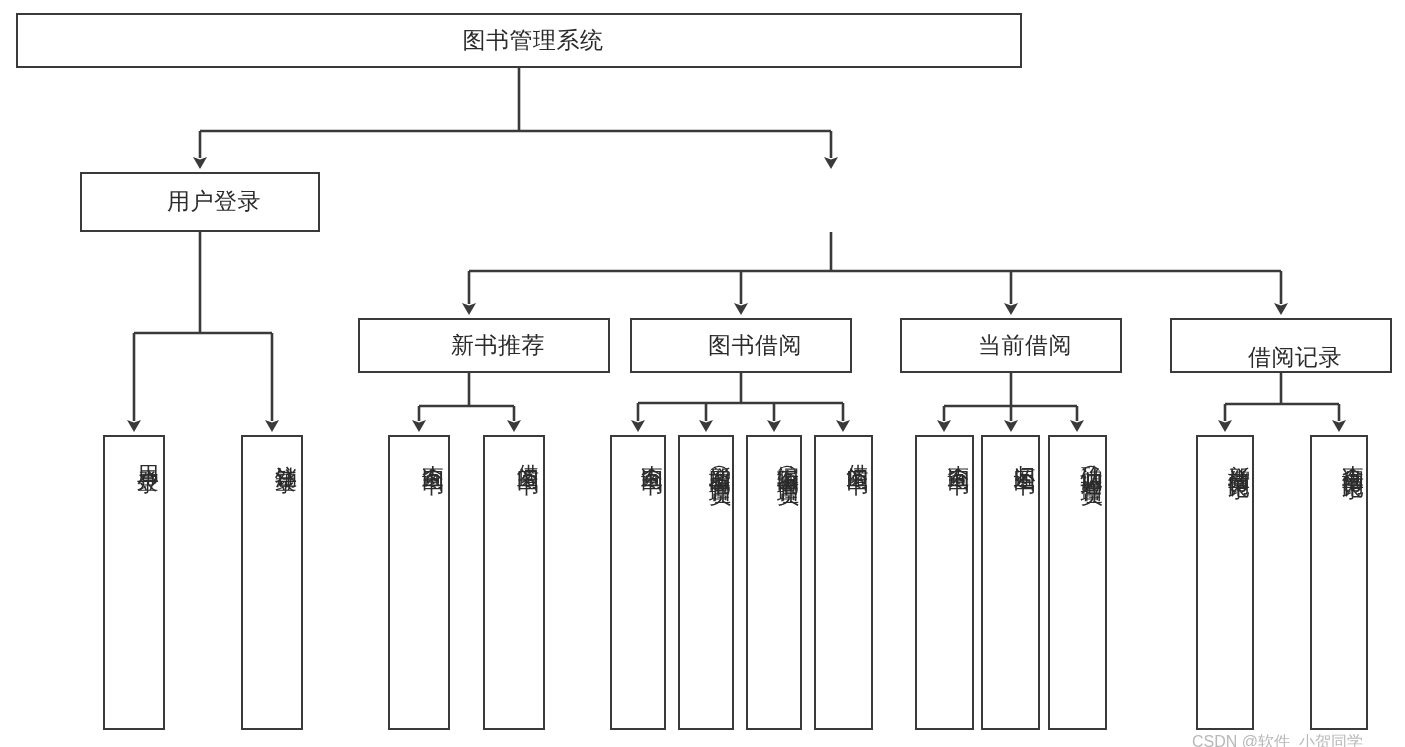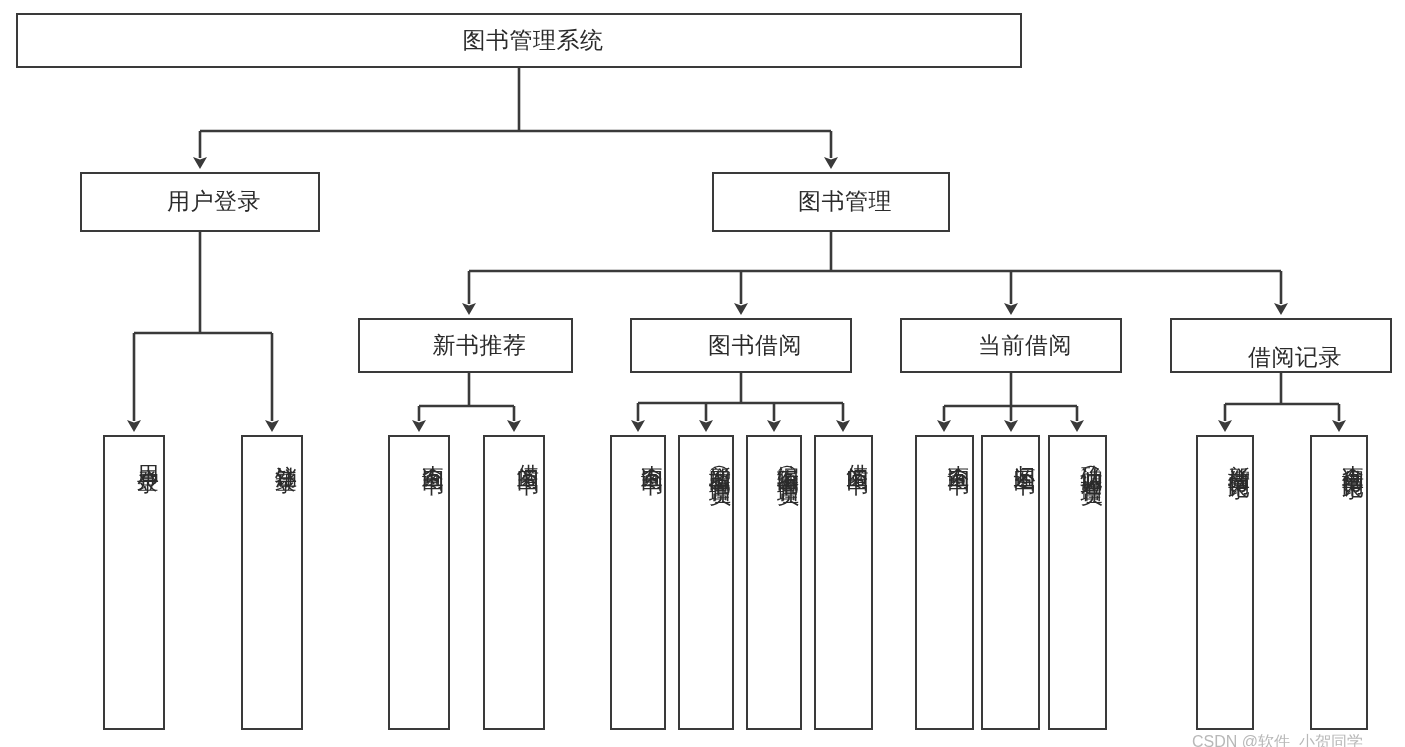--- a/index.html
+++ b/index.html
@@ -49,21 +49,21 @@
     writing-mode:vertical-rl;
     text-orientation:upright;
     letter-spacing:3px;
     line-height:1;
   }
   
   #n-root      {left:16px;  top:13px;  width:1006px; height:55px;}
   #n-login     {left:80px;  top:172px; width:240px;  height:60px;}
   #n-bookmgmt  {left:712px; top:172px; width:238px;  height:60px;}
 
-  #n-newbook   {left:358px; top:318px; width:215px;  height:55px;}
+  #n-newbook   {left:358px; top:318px; width:252px;  height:55px;}
   #n-borrow    {left:630px; top:318px; width:222px;  height:55px;align-items:center;}
   #n-current   {left:900px; top:318px; width:222px;  height:55px;font-family:Liberation Serif, serif;}
   #n-record    {left:1170px;top:318px; width:222px;  height:55px;align-items:flex-end;}
 
   #n-l-login   {left:103px; top:435px; width:62px;  height:295px;}
   #n-l-logout  {left:241px; top:435px; width:62px;  height:295px;}
 
   #n-nb-query  {left:388px; top:435px; width:62px;  height:295px;}
   #n-nb-borrow {left:483px; top:435px; width:62px;  height:295px;}
 
@@ -144,23 +144,20 @@
     </g>
   </svg>
 
   <div class="node horizontal" id="n-root">
     <span class="label">图书管理系统</span>
   </div>
 
   <div class="node horizontal" id="n-login">
     <span class="label">用户登录</span>
   </div>
-  <div class="node horizontal" id="n-bookmgmt">
-    <span class="label">图书管理</span>
-  </div>
 
   <div class="node horizontal" id="n-newbook">
     <span class="label">新书推荐</span>
   </div>
   <div class="node horizontal" id="n-borrow">
     <span class="label">图书借阅</span>
   </div>
   <div class="node horizontal" id="n-current">
     <span class="label">当前借阅</span>
   </div>

